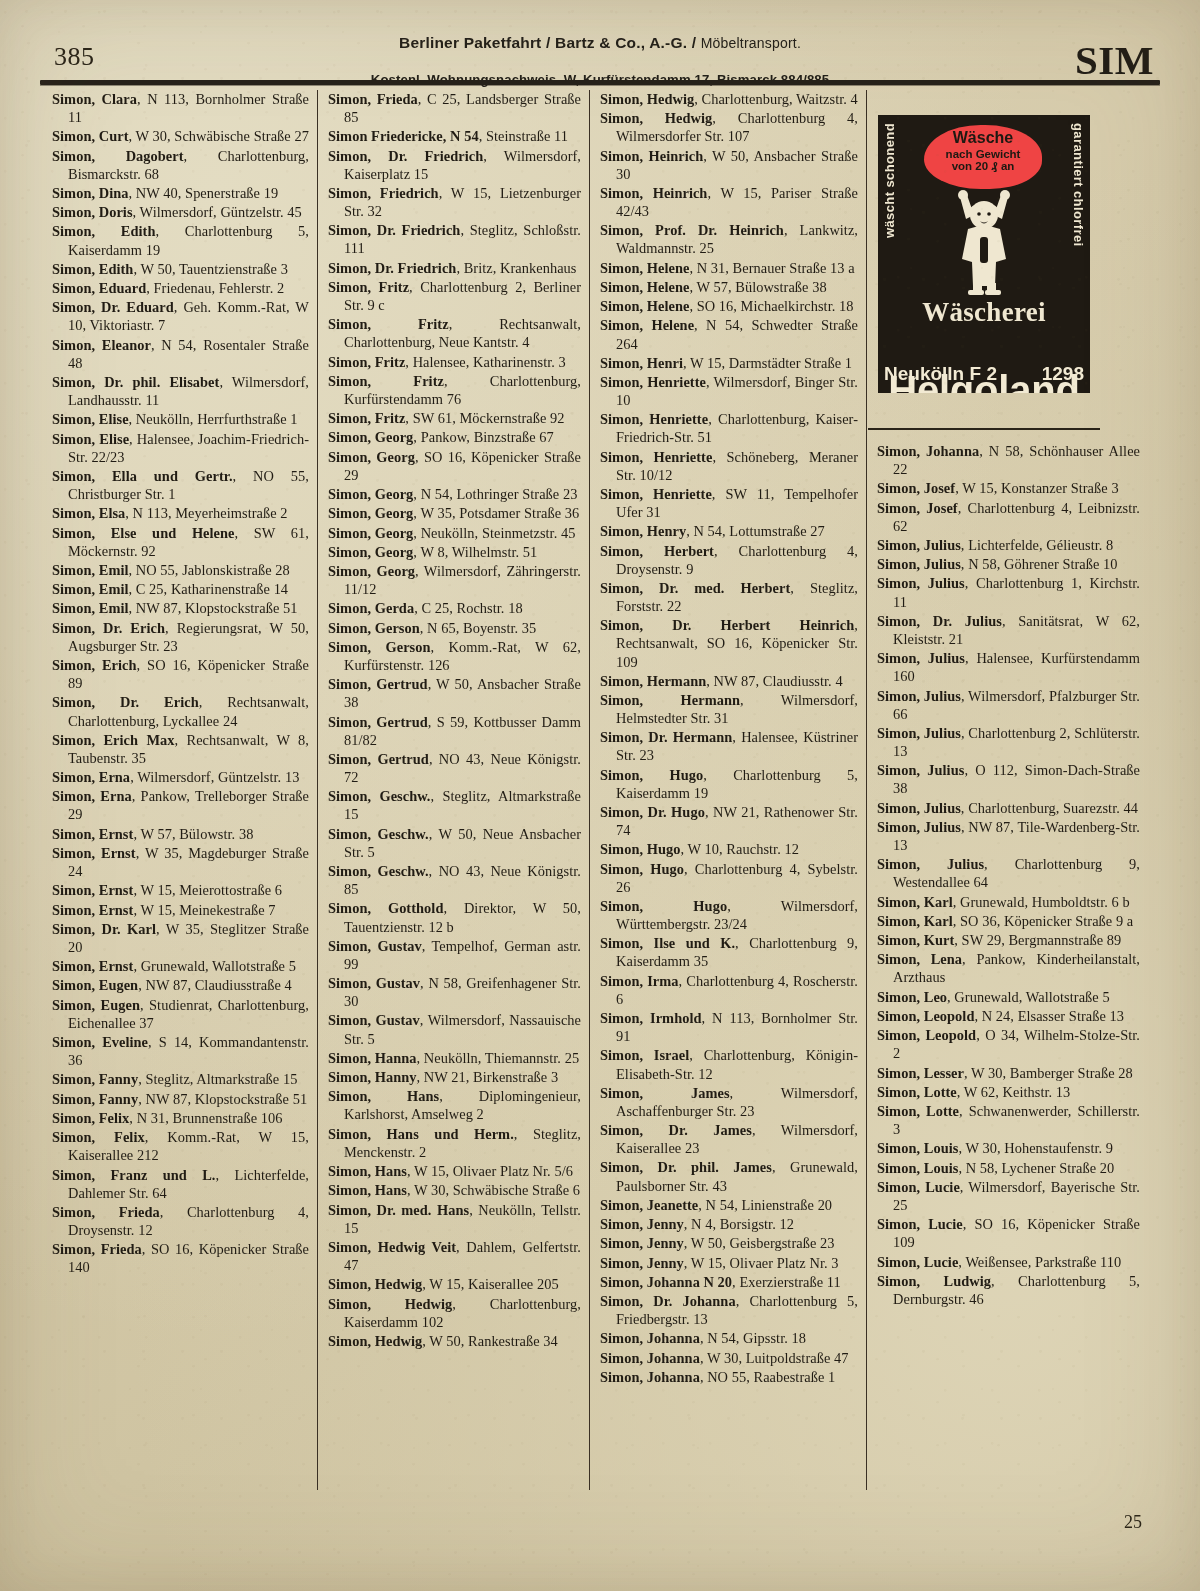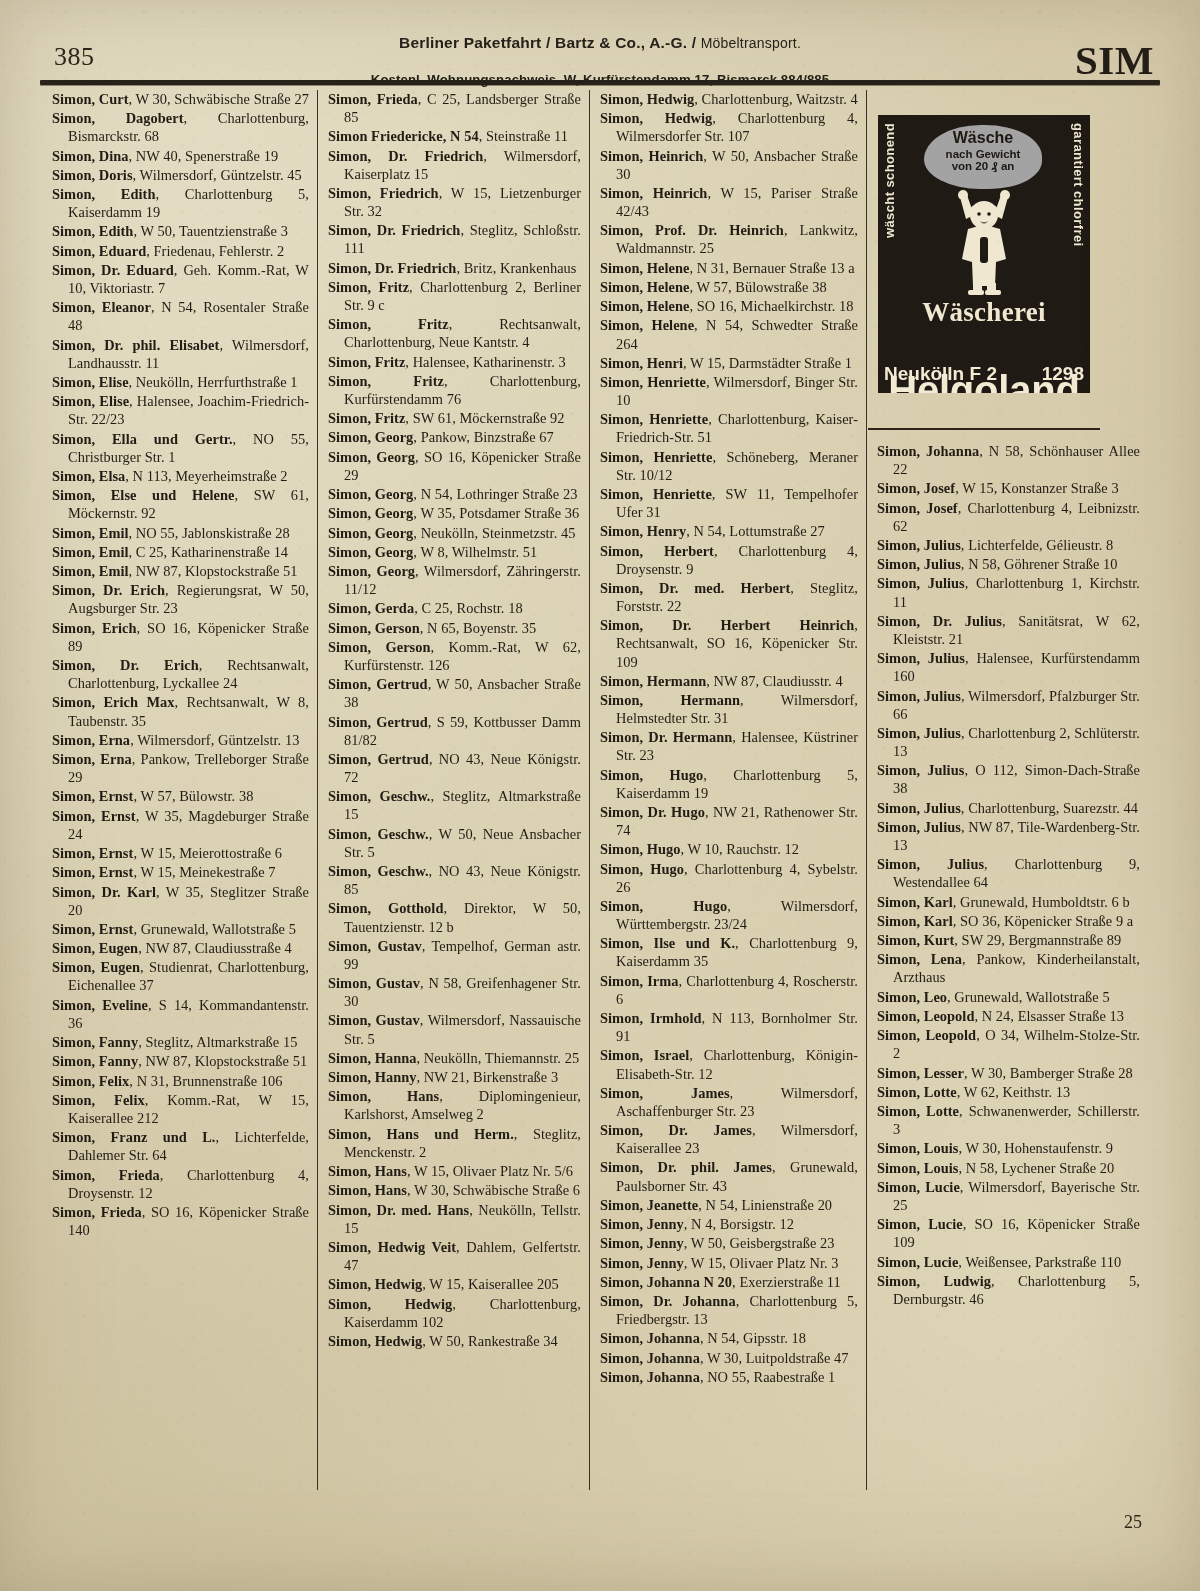--- a/index.html
+++ b/index.html
@@ -129,21 +129,21 @@
     font-size: 13px;
     letter-spacing: .4px;
     color: #efe7d0;
   }
   .ad-side.left { left: 4px; top: 8px; transform: rotate(180deg); }
   .ad-side.right { right: 4px; top: 8px; }
   .ad-bubble {
     position: absolute;
     left: 46px; top: 10px;
     width: 118px; height: 64px;
-    background: #a3a3a3;
+    background: #ef4444;
     border-radius: 50% 50% 46% 50% / 56% 52% 46% 48%;
     color: #1d1912;
     text-align: center;
     font-family: "Liberation Sans", sans-serif;
     padding-top: 5px;
     box-sizing: border-box;
   }
   .ad-bubble .b1 { font-size: 16px; font-weight: 700; line-height: 1.05; }
   .ad-bubble .b2 { font-size: 11.5px; font-weight: 700; line-height: 1.1; margin-top: 1px; }
   .ad-bubble .b3 { font-size: 11.5px; font-weight: 700; line-height: 1.1; }
@@ -193,20 +193,21 @@
         <span class="light">Möbeltransport.</span>
       </div>
       <div class="l2">Kostenl. Wohnungsnachweis. W, Kurfürstendamm 17, Bismarck 884/885</div>
     </div>
     <div class="sim-mark">SIM</div>
   </div>
   <div class="rule"></div>
 
   <div class="cols">
     <div class="col" id="col-0">
+        <div class="entry"><b>Simon, Clara</b>, N 113, Bornholmer Straße 11</div>
         <div class="entry"><b>Simon, Curt</b>, W 30, Schwäbische Straße 27</div>
         <div class="entry"><b>Simon, Dagobert</b>, Charlottenburg, Bismarckstr. 68</div>
         <div class="entry"><b>Simon, Dina</b>, NW 40, Spenerstraße 19</div>
         <div class="entry"><b>Simon, Doris</b>, Wilmersdorf, Güntzelstr. 45</div>
         <div class="entry"><b>Simon, Edith</b>, Charlottenburg 5, Kaiserdamm 19</div>
         <div class="entry"><b>Simon, Edith</b>, W 50, Tauentzienstraße 3</div>
         <div class="entry"><b>Simon, Eduard</b>, Friedenau, Fehlerstr. 2</div>
         <div class="entry"><b>Simon, Dr. Eduard</b>, Geh. Komm.-Rat, W 10, Viktoriastr. 7</div>
         <div class="entry"><b>Simon, Eleanor</b>, N 54, Rosentaler Straße 48</div>
         <div class="entry"><b>Simon, Dr. phil. Elisabet</b>, Wilmersdorf, Landhausstr. 11</div>

